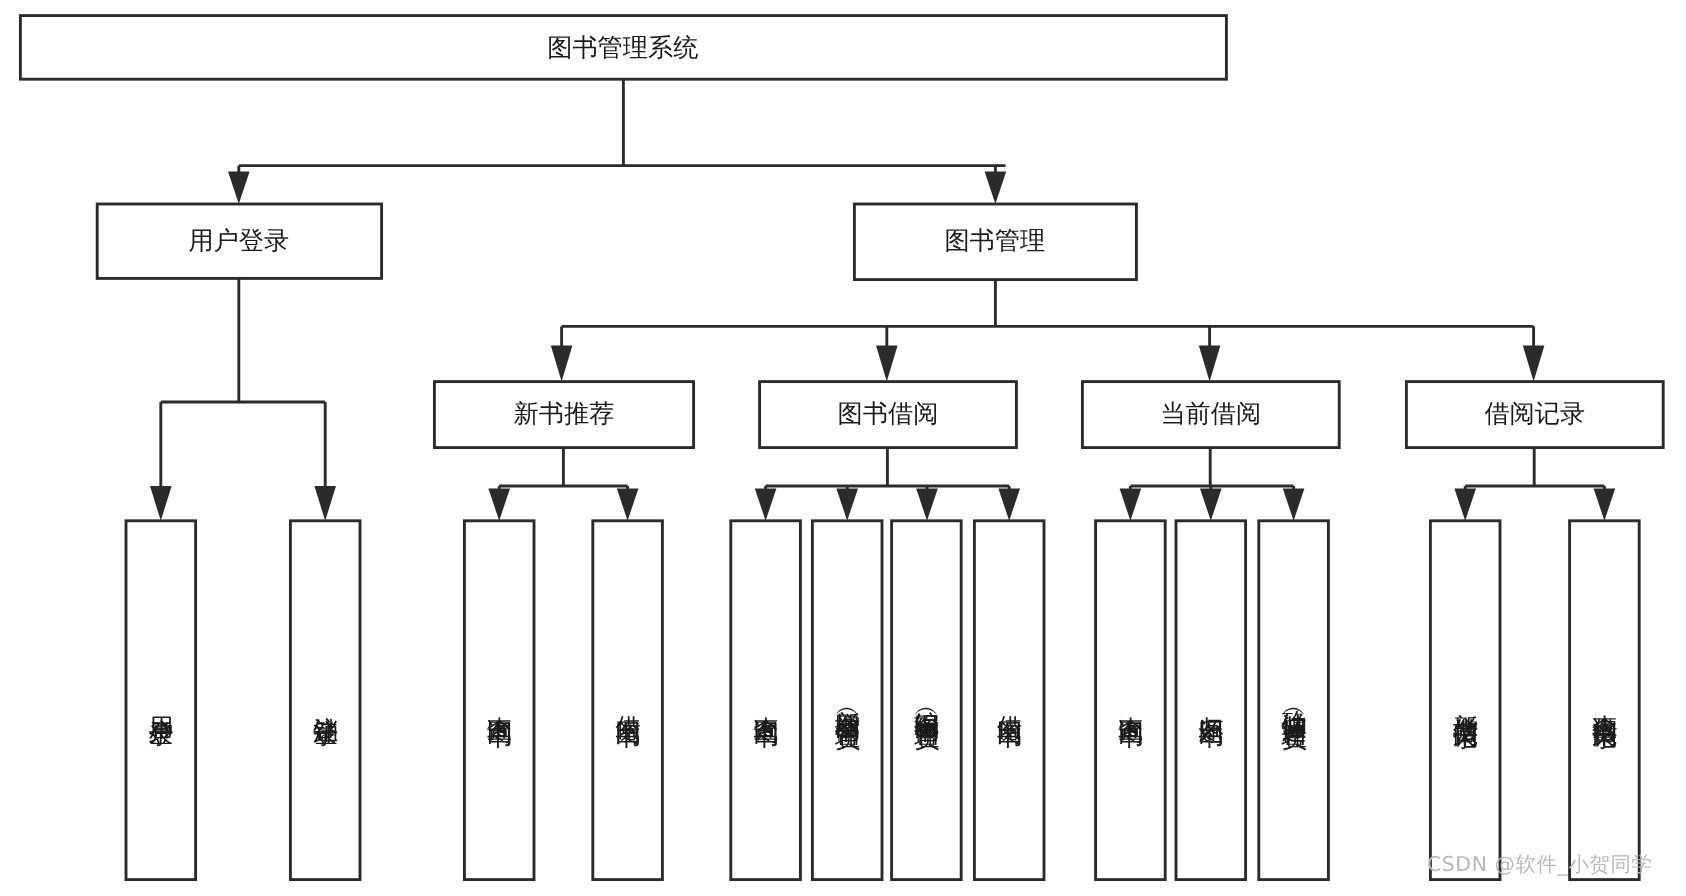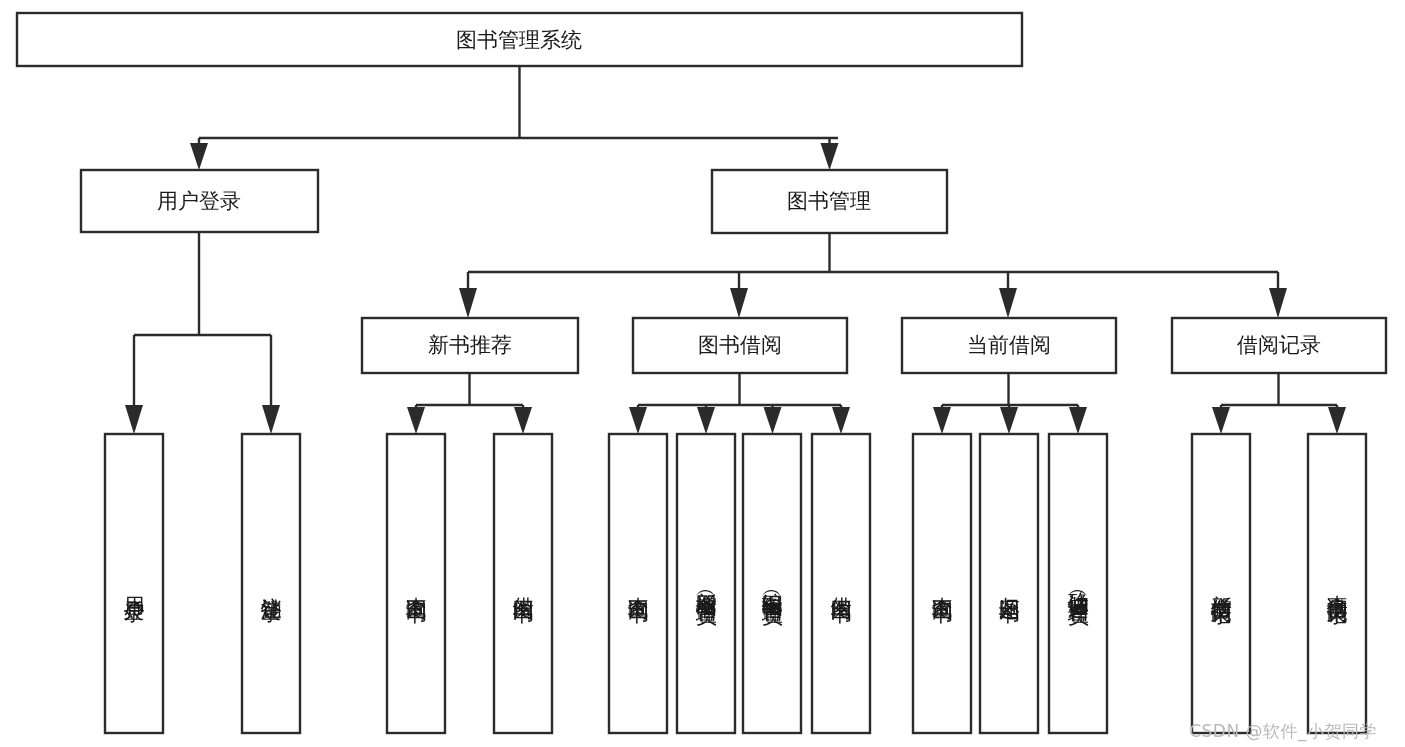--- a/index.html
+++ b/index.html
@@ -48,21 +48,21 @@
     line-height: 1.08;
     color: #1a1a1a;
     letter-spacing: 2px;
     text-align: center;
     white-space: nowrap;
     pointer-events: none;
   }
   .watermark {
     position: absolute;
     right: 10px;
-    bottom: 4px;
+    bottom: 15px;
     font-family: "DejaVu Sans", "Liberation Sans", sans-serif;
     font-size: 17px;
     color: #b9b9b9;
     white-space: nowrap;
     letter-spacing: 0.5px;
   }
 </style>
 </head>
 <body>
 

